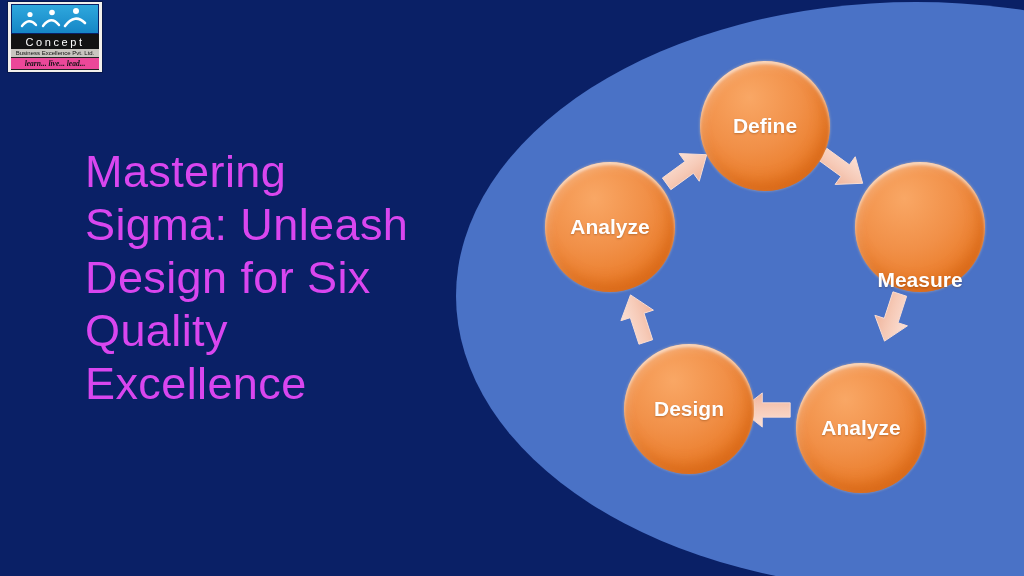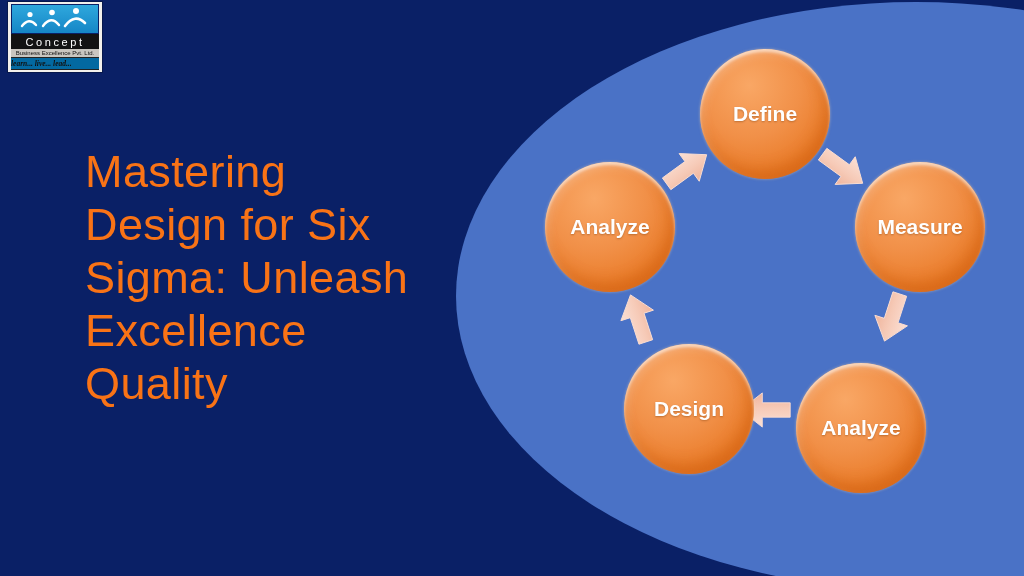--- a/index.html
+++ b/index.html
@@ -4,48 +4,48 @@
 <style>
   html,body{margin:0;padding:0;background:#0a2066;}
   .stage{position:relative;width:1024px;height:576px;overflow:hidden;
          background:#0a2066;font-family:"Liberation Sans",sans-serif;padding-left:32px;}
 
   
   .ellipse{position:absolute;left:456px;top:2px;width:920px;height:588px;
            border-radius:50%;background:#4a72c6;}
 
   
-  .title{position:absolute;left:85px;top:145px;width:400px;color:#f97316;
+  .title{position:absolute;left:85px;top:145px;width:400px;color:#d946ef;
          font-size:45px;line-height:53px;font-weight:400;letter-spacing:.4px;}
 
   
   .logo{position:absolute;left:8px;top:2px;width:88px;background:#f2f0ec;
         padding:2px 3px 2px;box-shadow:0 0 0 1px rgba(0,0,0,.25);}
   .logo-icon{height:28px;background:linear-gradient(180deg,#2fa8dd,#1586c6);
              border:1px solid #0a2066;display:flex;align-items:center;justify-content:center;}
   .logo-name{background:#131313;color:#fff;text-align:center;font-size:11px;
              letter-spacing:2.6px;padding:2px 0 1px;}
   .logo-sub{background:#c9c6c0;color:#111;text-align:center;font-size:6px;
             padding:1px 0;white-space:nowrap;}
-  .logo-tag{border-top:1.5px solid #222;border-bottom:1.5px solid #222;background:#0369a1;
-            color:#111;text-align:left;font-size:7.5px;font-style:italic;font-weight:bold;
+  .logo-tag{border-top:1.5px solid #222;border-bottom:1.5px solid #222;background:#ec4899;
+            color:#111;text-align:center;font-size:7.5px;font-style:italic;font-weight:bold;
             font-family:"Liberation Serif",serif;padding:1px 0;white-space:nowrap;}
 
   
   .circle{position:absolute;width:130px;height:130px;border-radius:50%;
           display:flex;align-items:center;justify-content:center;
           background:radial-gradient(circle at 38% 28%, #f9a765 0%, #f19048 42%, #ea7c29 72%, #e66e1a 100%);
           box-shadow: inset 0 3px 3px rgba(255,255,255,.55),
                       inset 3px 5px 10px rgba(255,255,255,.22),
                       inset -5px -9px 14px rgba(196,84,6,.42),
                       0 0 3px rgba(255,220,170,.5);}
   .circle span{color:#fff;font-weight:700;font-size:21px;
                text-shadow:0 1px 2px rgba(90,40,0,.35);}
-  .c-define {left:700px;top:49px;}
-  .c-measure{left:855px;top:162px;}
+  .c-define {left:700px;top:61px;}
+  .c-measure{left:855px;top:162px;align-items:flex-end;}
   .c-analyze{left:796px;top:363px;}
   .c-design {left:624px;top:344px;}
   .c-verify {left:545px;top:162px;}
 
   
   .arrow{position:absolute;width:54px;height:40px;}
   .a-vd{left:660px;top:149px;transform:rotate(-36deg);}
   .a-dm{left:816px;top:149px;transform:rotate(36deg);}
   .a-ma{left:865px;top:298px;transform:rotate(108deg);}
   .a-ad{left:738px;top:390px;transform:rotate(180deg);}
@@ -70,24 +70,24 @@
         <circle cx="59" cy="5" r="3" fill="#fff"></circle>
       </svg>
     </div>
     <div class="logo-name">Concept</div>
     <div class="logo-sub">Business Excellence Pvt. Ltd.</div>
     <div class="logo-tag">learn... live... lead...</div>
   </div>
 
   <div class="title">
     <div>Mastering</div>
+    <div>Sigma: Unleash</div>
     <div>Design for Six</div>
-    <div>Sigma: Unleash</div>
+    <div>Quality</div>
     <div>Excellence</div>
-    <div>Quality</div>
   </div>
 
   <svg class="defs" aria-hidden="true">
     <defs>
       <linearGradient id="arrowGrad" x1="0" y1="0" x2="0" y2="1">
         <stop offset="0" stop-color="#fbe0d5"></stop>
         <stop offset="0.55" stop-color="#f6cab7"></stop>
         <stop offset="1" stop-color="#efb49c"></stop>
       </linearGradient>
     </defs>

